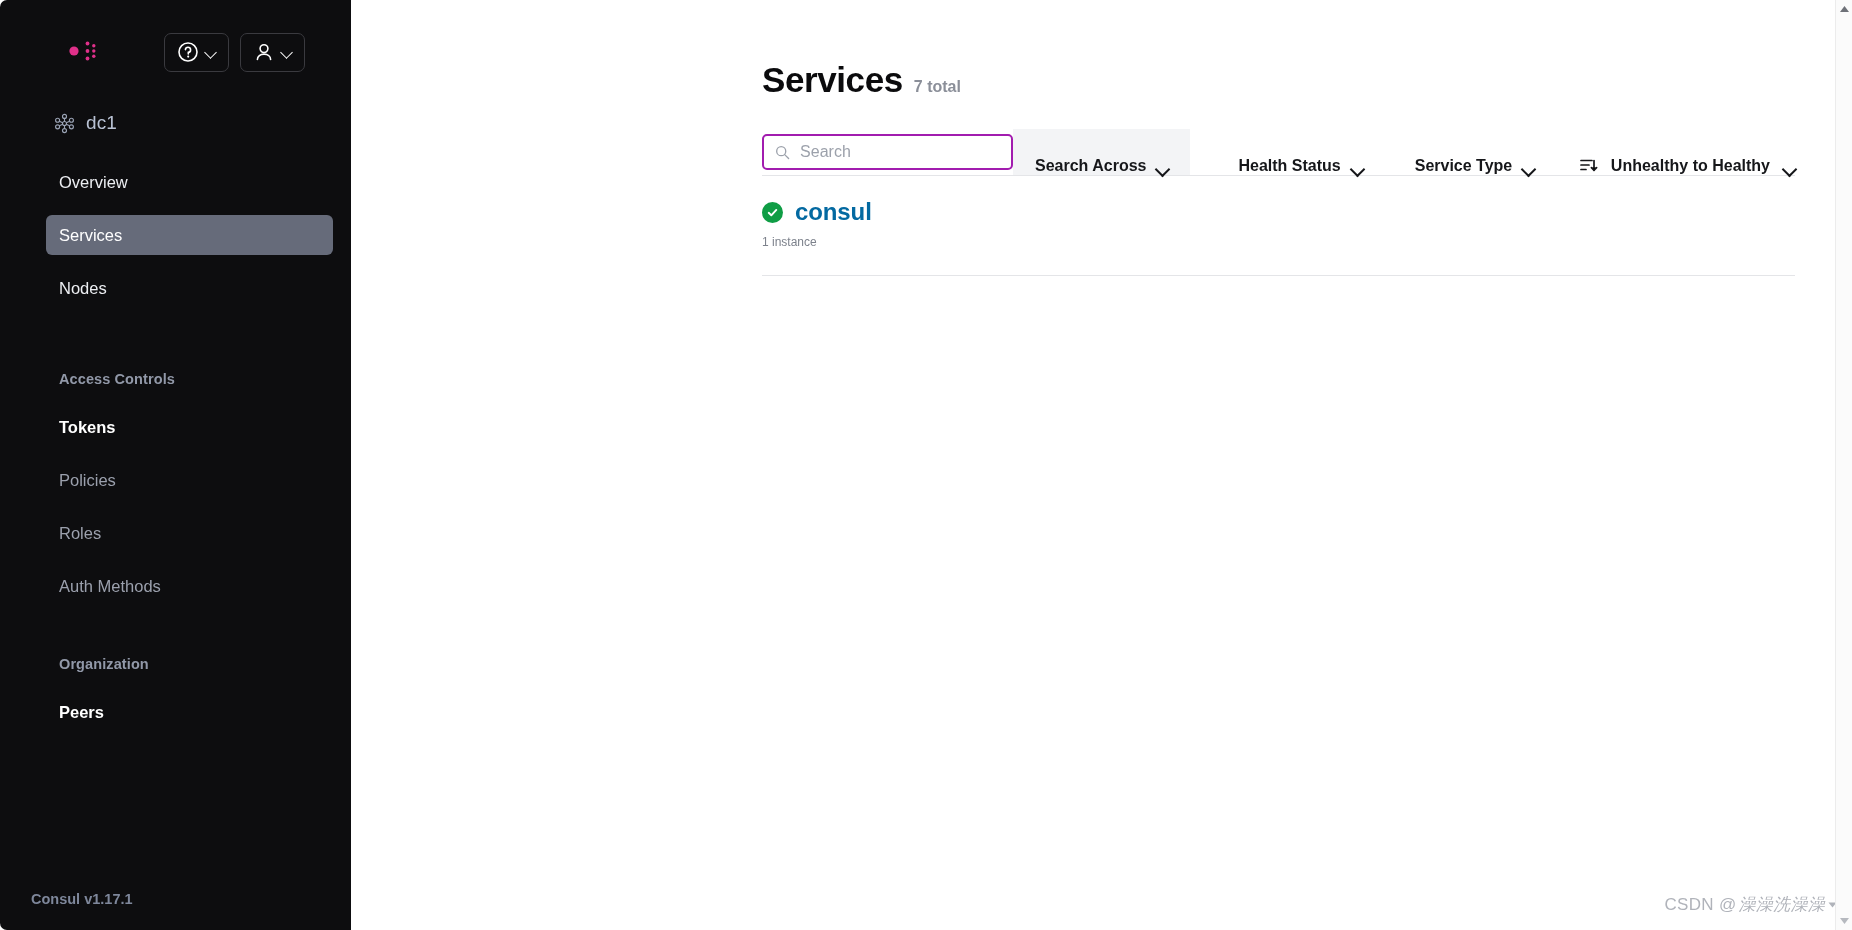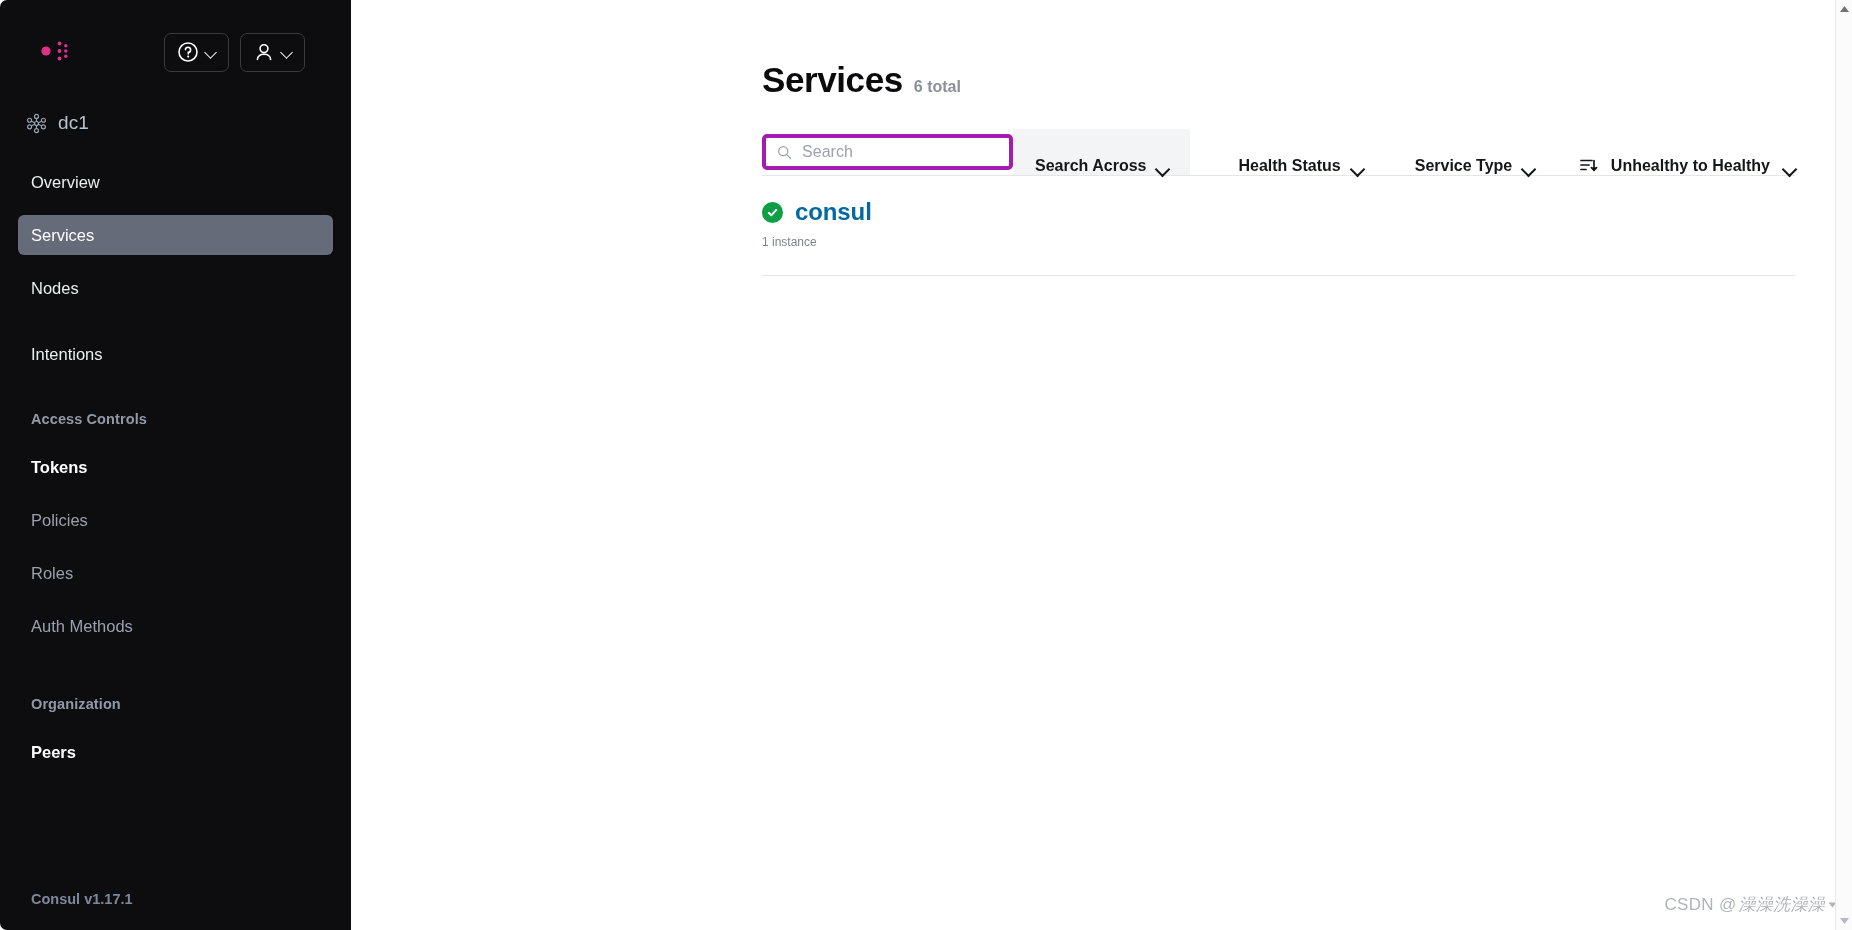--- a/index.html
+++ b/index.html
@@ -23,20 +23,21 @@
   
   .sidebar {
     width: 351px;
     height: 930px;
     background: #0d0d0f;
     position: relative;
     flex: 0 0 351px;
     border-top-left-radius: 7px;
     border-bottom-left-radius: 7px;
     overflow: hidden;
+    padding-left: 28px;
   }
 
   .sb-top {
     height: 104px;
     display: flex;
     align-items: center;
     padding: 0 24px 0 26px;
   }
 
   .logo {
@@ -177,21 +178,21 @@
     margin-left: 411px;
     margin-right: 57px;
     height: 46px;
     display: flex;
     align-items: stretch;
     position: relative;
   }
 
   .search-wrap {
     width: 251px;
-    border: 4px solid #a21caf;
+    border: 2px solid #a21caf;
     border-radius: 5px;
     display: flex;
     align-items: center;
     gap: 10px;
     padding: 0 11px;
     background: #fff;
     height: 36px;
     align-self: center;
   }
   .search-input {
@@ -383,23 +384,20 @@
       <div class="nav-gap-13"></div>
       <div class="nav-item active">
         <span>Services</span>
       </div>
       <div class="nav-gap-13"></div>
       <div class="nav-item">
         <span>Nodes</span>
       </div>
       <div class="nav-gap-13"></div>
       <div class="nav-gap-13"></div>
-      <div class="nav-item">
-        <span>Intentions</span>
-      </div>
 
       <div class="nav-gap-30"></div>
 
       <div class="nav-section">Access Controls</div>
       <div class="nav-gap-13"></div>
 
       <div class="nav-item bright">
         <span>Tokens</span>
       </div>
       <div class="nav-gap-13"></div>
@@ -429,21 +427,21 @@
     <div class="sb-footer">
       <span class="version">Consul v1.17.1</span>
     </div>
 
   </aside>
 
   <main class="main">
 
     <div class="page-head">
       <h1 class="page-title">Services</h1>
-      <span class="page-count">6 total</span>
+      <span class="page-count">7 total</span>
     </div>
 
     <div class="filter-bar">
 
       <div class="search-wrap">
         <svg width="17" height="17" viewBox="0 0 17 17">
           <circle cx="7" cy="7" r="5.1" fill="none" stroke="#9ca1ab" stroke-width="1.5"></circle>
           <path d="M10.9 10.9 L15.3 15.3" stroke="#9ca1ab" stroke-width="1.5" stroke-linecap="round"></path>
         </svg>
         <input class="search-input" type="text" placeholder="Search" style="">

